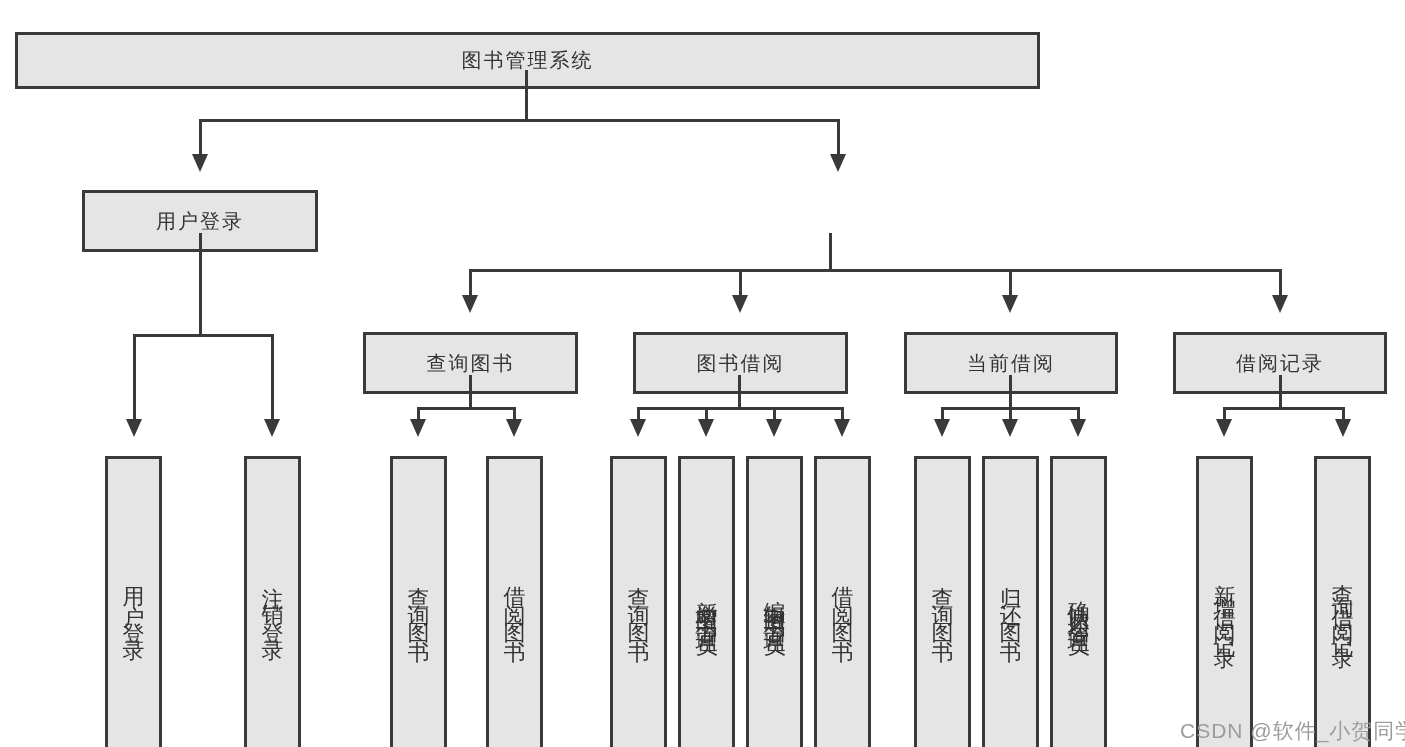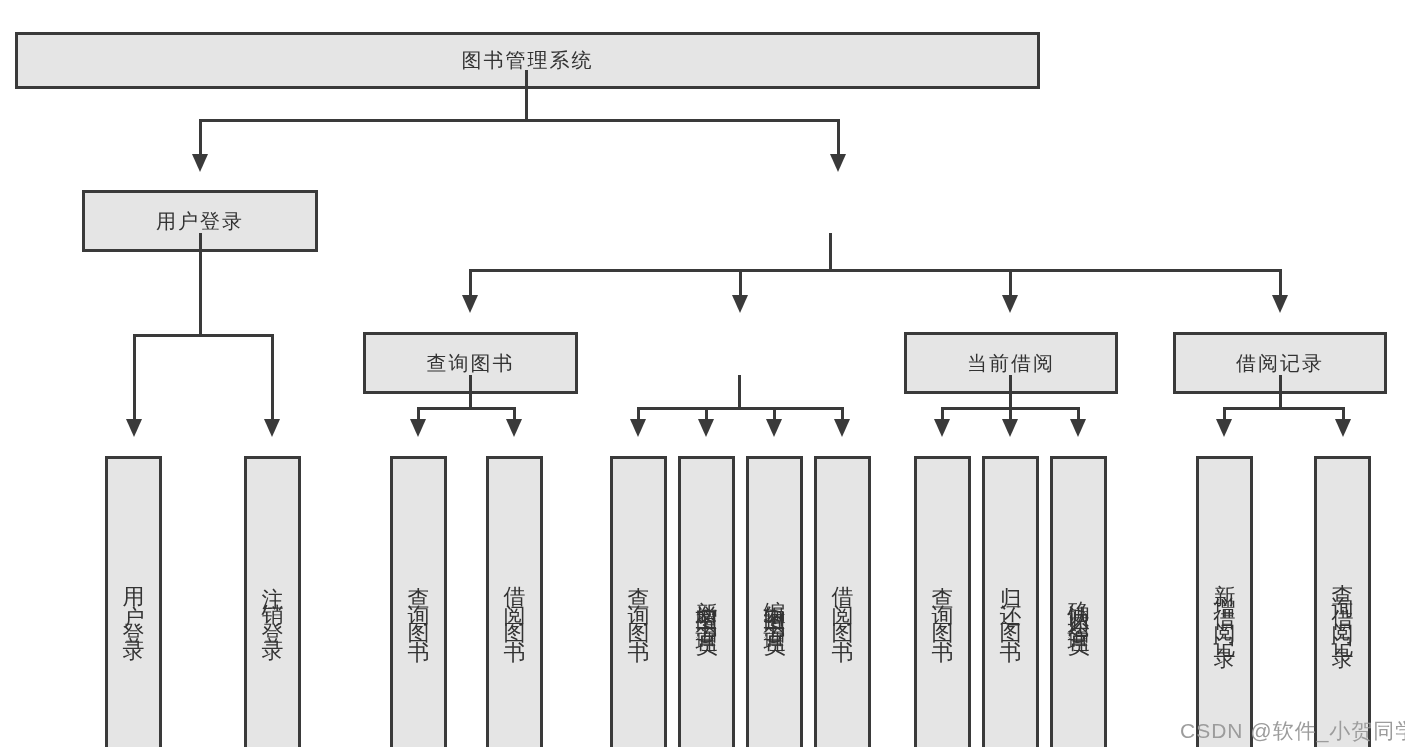--- a/index.html
+++ b/index.html
@@ -134,20 +134,21 @@
 </head>
 <body>
 
 <div class="canvas">
 
   <div class="box branch" id="n-root">图书管理系统</div>
 
   <div class="box branch" id="n-user-login">用户登录</div>
 
   <div class="box branch" id="n-new-book-rec">查询图书</div>
+  <div class="box branch" id="n-book-borrow">图书借阅</div>
   <div class="box branch" id="n-current-borrow">当前借阅</div>
   <div class="box branch" id="n-borrow-records">借阅记录</div>
 
   <div class="box leaf s4" id="l1">
       <span>用户登录</span>
     </div>
   <div class="box leaf s4" id="l2">
       <span>注销登录</span>
     </div>
   <div class="box leaf s4" id="l3">

